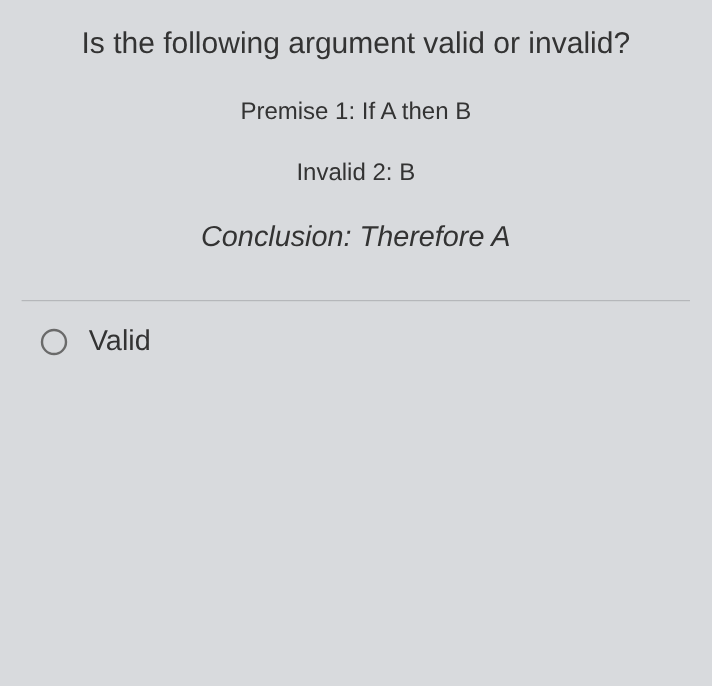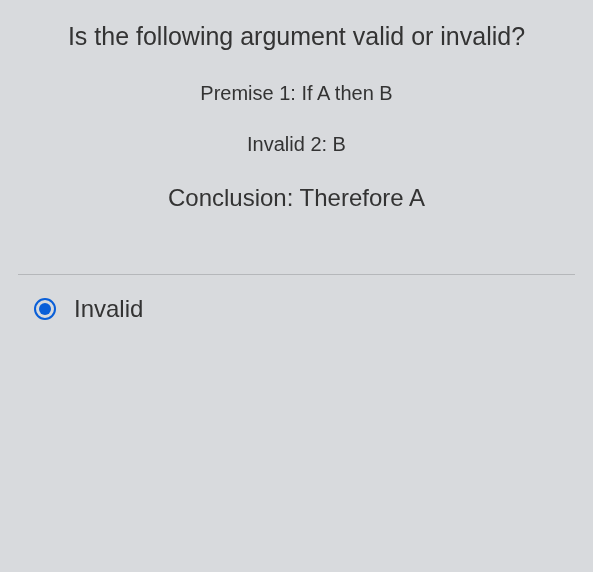--- a/index.html
+++ b/index.html
@@ -23,21 +23,22 @@
       margin-bottom: 26px;
     }
     .premise {
       font-size: 20px;
       color: #333;
       margin-bottom: 28px;
     }
     .conclusion {
       font-size: 24px;
       color: #333;
-      margin-bottom: 62px;
+      margin-bottom: 38px;
+      font-style: italic;
     }
     .options {
       border-top: 1px solid #b5b7ba;
     }
     .option {
       display: flex;
       align-items: center;
       padding: 20px 16px;
       border-bottom: 1px solid #b5b7ba;
       cursor: pointer;
@@ -77,16 +78,16 @@
 </head>
 <body>
 
 <div class="question">Is the following argument valid or invalid?</div>
 <div class="premise">Premise 1: If A then B</div>
 <div class="premise">Invalid 2: B</div>
 <div class="conclusion">Conclusion: Therefore A</div>
 
 <div class="options">
   <div class="option">
-    <div class="radio selected"></div>
-    <span class="option-label">Invalid</span>
+    <div class="radio"></div>
+    <span class="option-label">Valid</span>
   </div>
 </div>
 
 </body></html>

